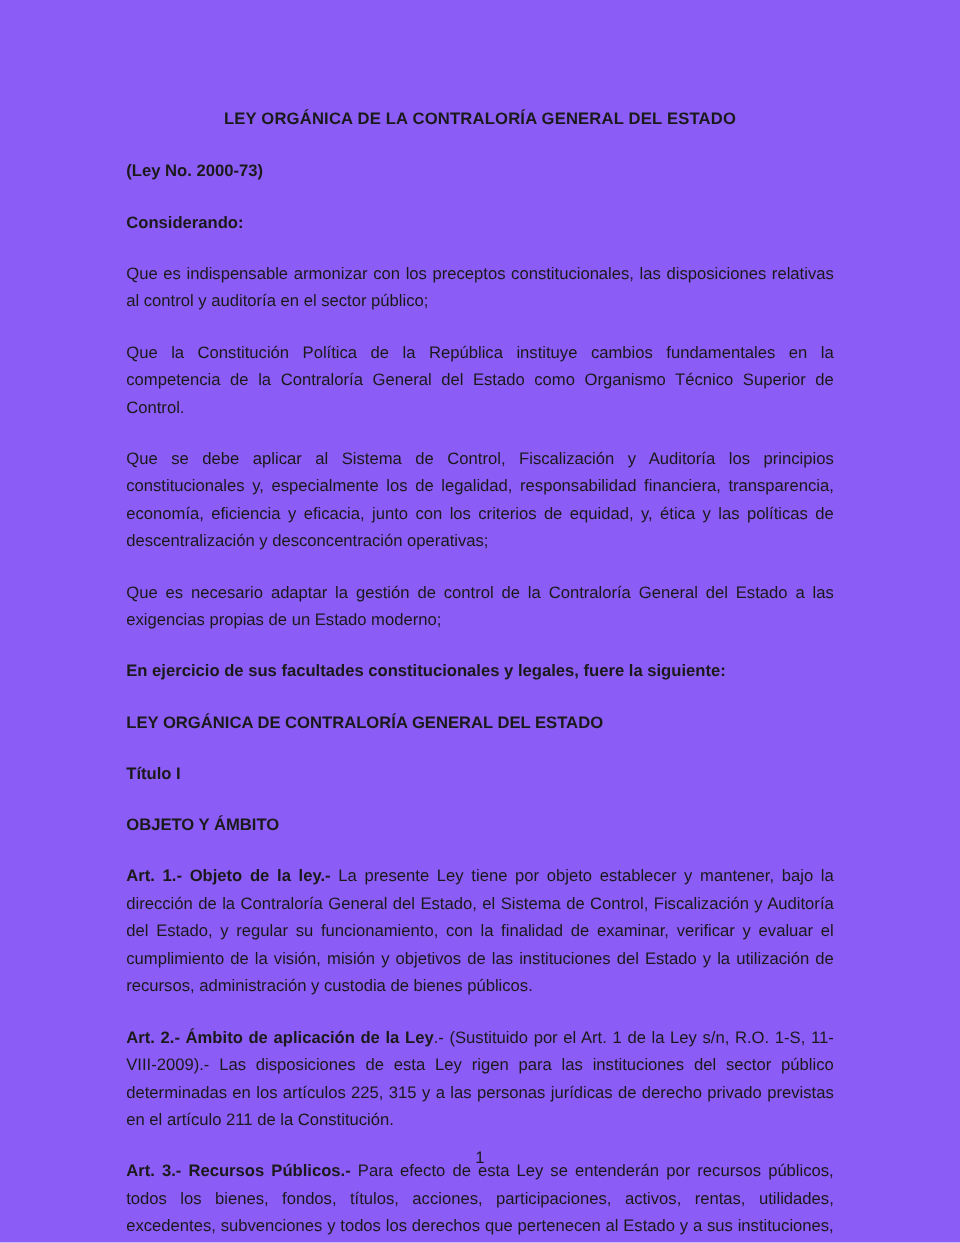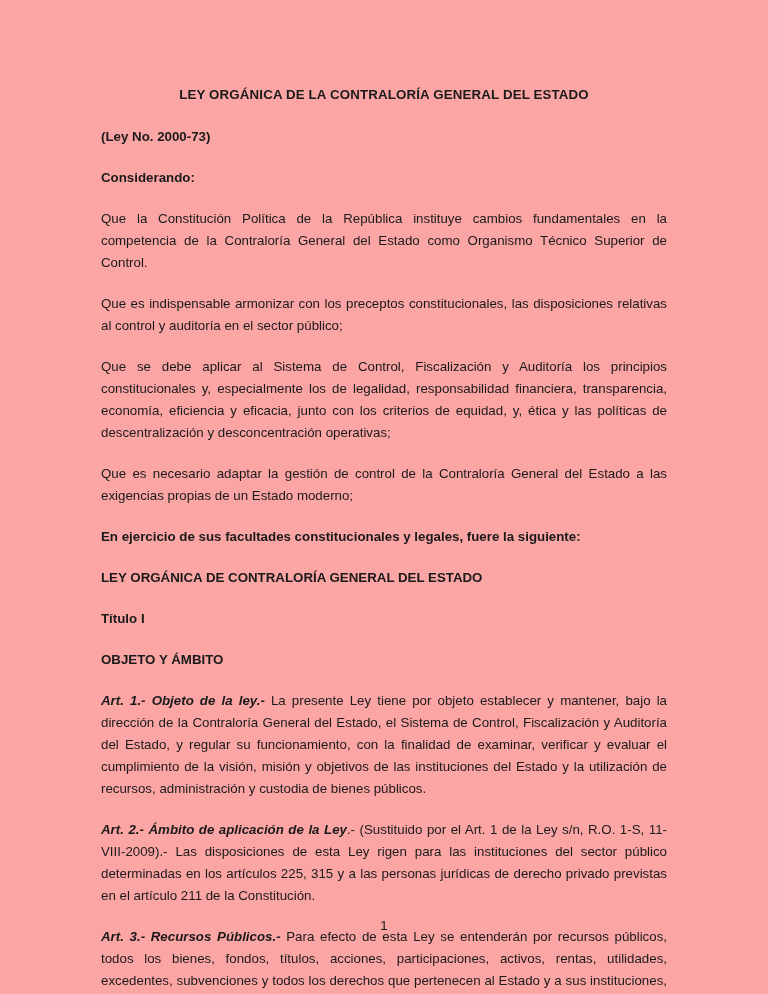--- a/index.html
+++ b/index.html
@@ -10,21 +10,21 @@
   }
   body {
     font-family: "Liberation Sans", sans-serif;
     color: #1a1a1a;
   }
   .page {
     position: relative;
     width: 768px;
     height: 994px;
     margin: 0 auto;
-    background: #fca5a5;
+    background: #8b5cf6;
     overflow: hidden;
     box-sizing: border-box;
   }
   .content {
     position: absolute;
     left: 101px;
     top: 84px;
     width: 566px;
   }
   .doc-title {
@@ -59,21 +59,20 @@
     text-align: justify;
     text-justify: inter-word;
     margin: 0 0 19px 0;
   }
   .para:last-child {
     margin-bottom: 0;
   }
   .para b,
   .art-head {
     font-weight: bold;
-    font-style: italic;
   }
   .page-number {
     position: absolute;
     left: 0;
     right: 0;
     top: 915px;
     text-align: center;
     font-size: 13.3px;
     line-height: 22px;
     font-weight: normal;
@@ -86,23 +85,23 @@
 
   <div class="content">
 
     <h1 class="doc-title">LEY ORGÁNICA DE LA CONTRALORÍA GENERAL DEL ESTADO</h1>
 
     <p class="law-number">(Ley No. 2000-73)</p>
 
 
     <p class="considerando">Considerando:</p>
 
+    <p class="para">Que es indispensable armonizar con los preceptos constitucionales, las disposiciones relativas al control y auditoría en el sector público;</p>
+
     <p class="para">Que la Constitución Política de la República instituye cambios fundamentales en la competencia de la Contraloría General del Estado como Organismo Técnico Superior de Control.</p>
-
-    <p class="para">Que es indispensable armonizar con los preceptos constitucionales, las disposiciones relativas al control y auditoría en el sector público;</p>
 
     <p class="para">Que se debe aplicar al Sistema de Control, Fiscalización y Auditoría los principios constitucionales y, especialmente los de legalidad, responsabilidad financiera, transparencia, economía, eficiencia y eficacia, junto con los criterios de equidad, y, ética y las políticas de descentralización y desconcentración operativas;</p>
 
     <p class="para">Que es necesario adaptar la gestión de control de la Contraloría General del Estado a las exigencias propias de un Estado moderno;</p>
 
     <p class="considerando">En ejercicio de sus facultades constitucionales y legales, fuere la siguiente:</p>
 
     <p class="section-title">LEY ORGÁNICA DE CONTRALORÍA GENERAL DEL ESTADO</p>
 
     <p class="titulo">Título I</p>

